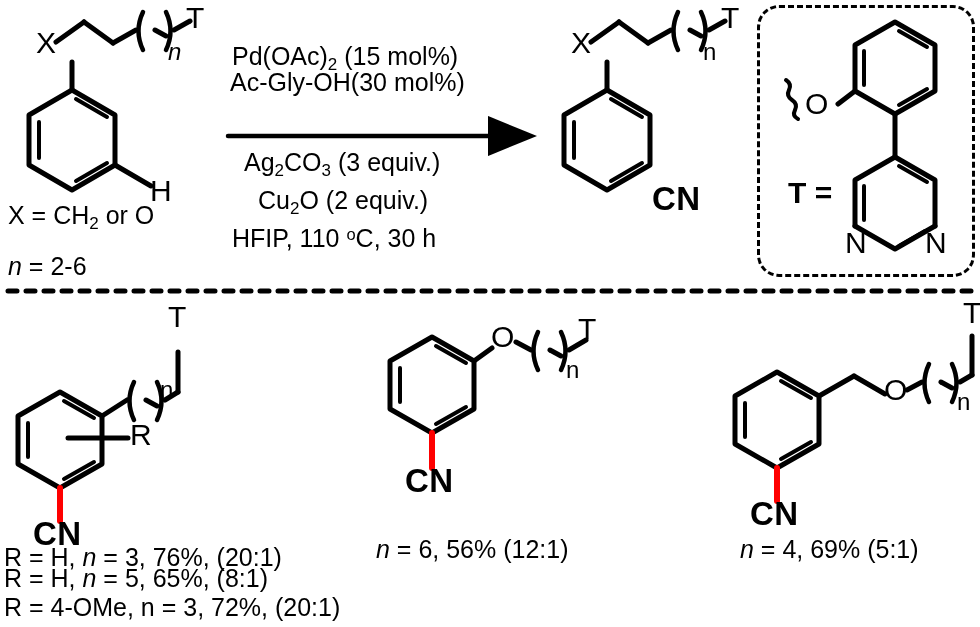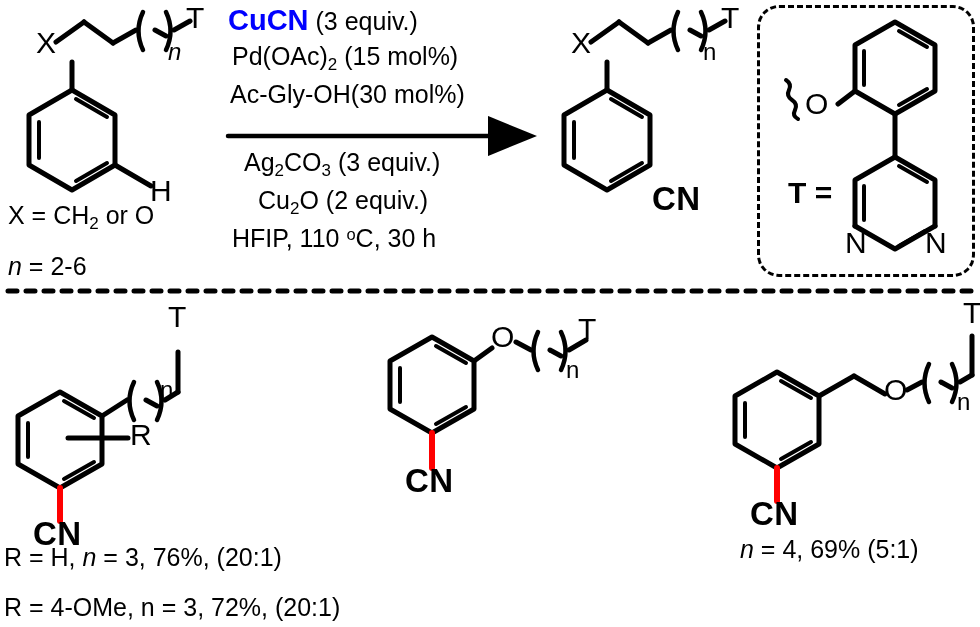--- a/index.html
+++ b/index.html
@@ -211,27 +211,24 @@
   <div class="txt atom ital" style="left:168px; top:40px; font-size:24px;">n</div>
   <div class="txt atom" style="left:150px; top:176px;">H</div>
 
   <div class="txt caption" style="left:8px; top:203px;">
     <span>X = CH</span><span class="sub">2</span><span> or O</span>
   </div>
   <div class="txt caption" style="left:8px; top:254px;">
     <span class="ital">n</span><span> = 2-6</span>
   </div>
 
-  <div class="txt cond" style="left:228px; top:6px;">
-    <span class="bold blue" style="font-size:29px;">CuCN</span><span> (3 equiv.)</span>
-  </div>
   <div class="txt cond" style="left:232px; top:44px;">
     <span>Pd(OAc)</span><span class="sub">2</span><span> (15 mol%)</span>
   </div>
-  <div class="txt cond" style="left:230px; top:82px;">Ac-Gly-OH(30 mol%)</div>
+  <div class="txt cond" style="left:230px; top:70px;">Ac-Gly-OH(30 mol%)</div>
 
   <div class="txt cond" style="left:244px; top:150px;text-align:right;">
     <span>Ag</span><span class="sub">2</span><span>CO</span><span class="sub">3</span><span> (3 equiv.)</span>
   </div>
   <div class="txt cond" style="left:258px; top:188px;">
     <span>Cu</span><span class="sub">2</span><span>O (2 equiv.)</span>
   </div>
   <div class="txt cond" style="left:232px; top:226px;">
     <span>HFIP, 110 </span><span class="sup">o</span><span>C, 30 h</span>
   </div>
@@ -247,28 +244,34 @@
   <div class="txt atom" style="left:845px; top:228px;">N</div>
   <div class="txt atom" style="left:925px; top:228px;">N</div>
 
   <div class="txt atom" style="left:168px; top:302px;">T</div>
   <div class="txt atom" style="left:160px; top:378px; font-size:24px;">n</div>
   <div class="txt atom" style="left:130px; top:420px;">R</div>
   <div class="txt cnlbl" style="left:33px; top:517px;">CN</div>
   <div class="txt caption" style="left:4px; top:537px;margin-top:8px;">
     <span>R = H, </span><span class="ital">n</span><span> = 3, 76%, (20:1)</span>
   </div>
+  <div class="txt caption" style="left:4px; top:566px;">
+    <span>R = H, </span><span class="ital">n</span><span> = 5, 65%, (8:1)</span>
+  </div>
   <div class="txt caption" style="left:4px; top:595px;">
     <span>R = 4-OMe, n = 3, 72%, (20:1)</span><span class="ital"></span><span></span>
   </div>
 
   <div class="txt atom" style="left:491px; top:322px;">O</div>
   <div class="txt atom" style="left:578px; top:314px;">T</div>
   <div class="txt atom" style="left:566px; top:358px; font-size:24px;">n</div>
   <div class="txt cnlbl" style="left:405px; top:464px;">CN</div>
+  <div class="txt caption ital" style="left:376px; top:537px;">
+    <span></span><span class="ital">n</span><span style="font-style:normal;"> = 6, 56% (12:1)</span>
+  </div>
 
   <div class="txt atom" style="left:884px; top:375px;">O</div>
   <div class="txt atom" style="left:963px; top:298px;">T</div>
   <div class="txt atom" style="left:957px; top:390px; font-size:24px;">n</div>
   <div class="txt cnlbl" style="left:750px; top:497px;">CN</div>
   <div class="txt caption" style="left:740px; top:537px;">
     <span></span><span class="ital">n</span><span> = 4, 69% (5:1)</span>
   </div>
 
 </div>

